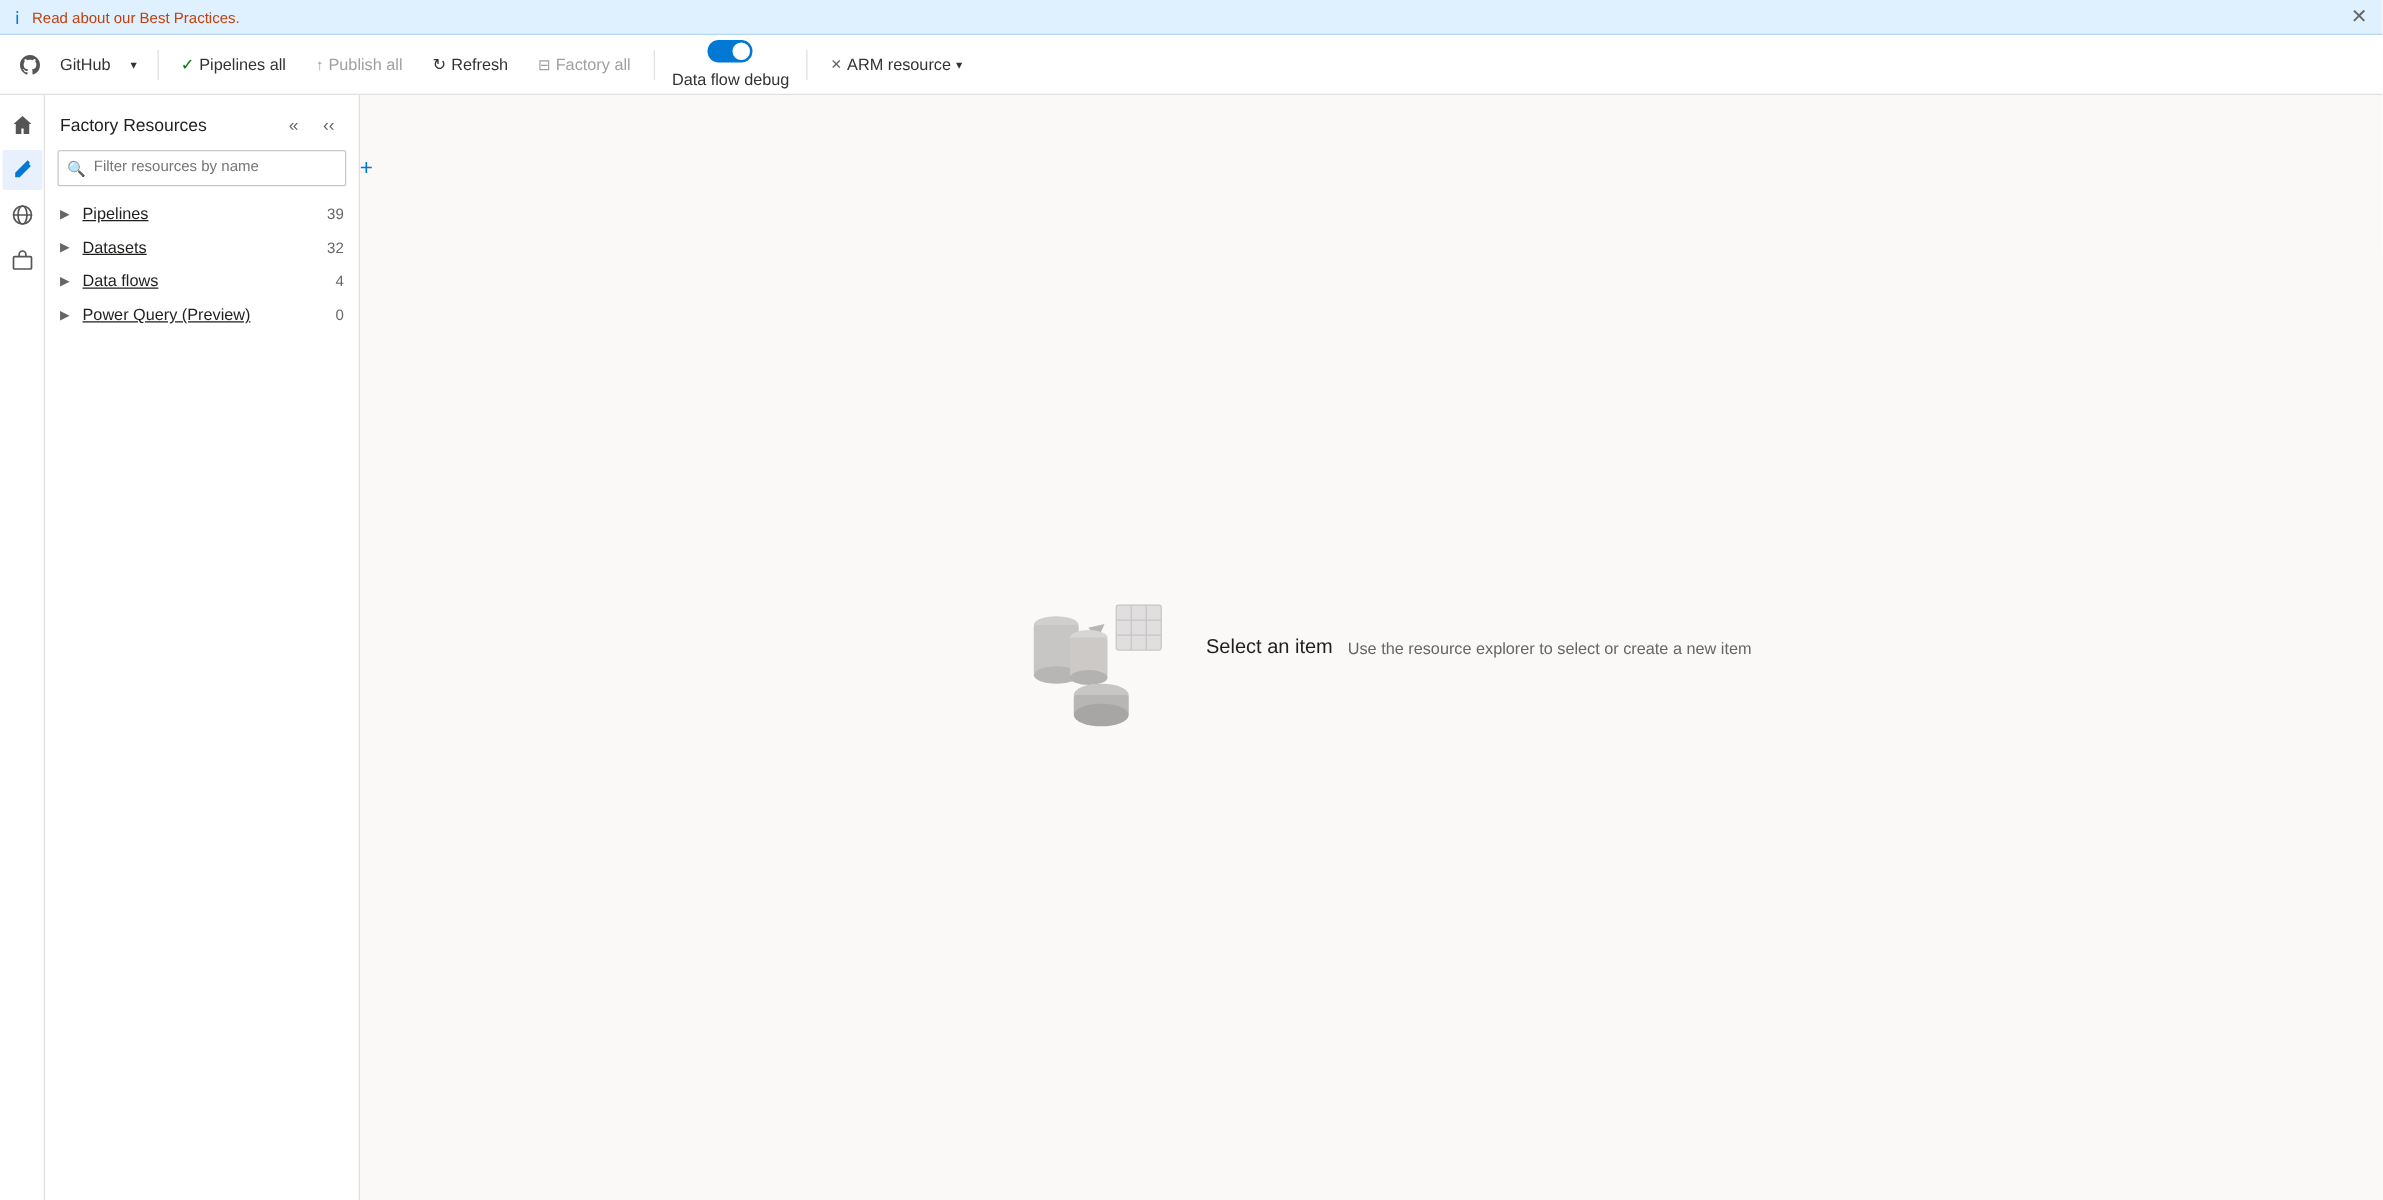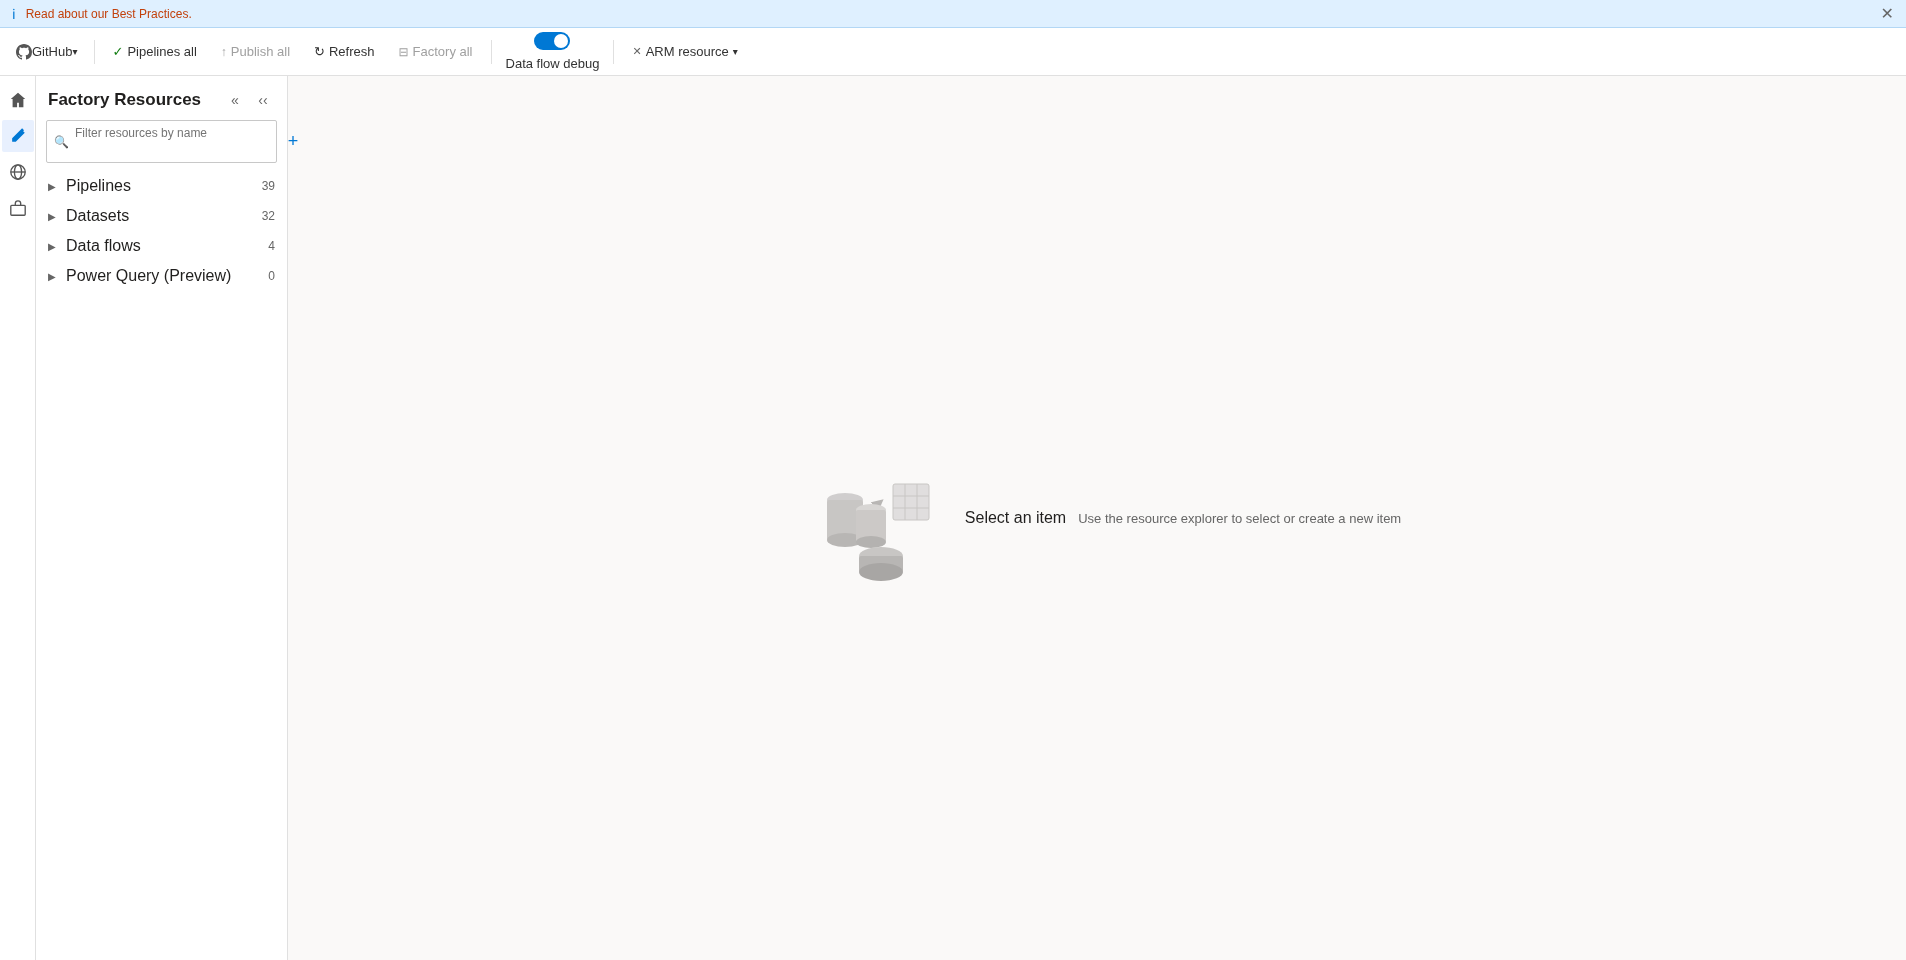--- a/index.html
+++ b/index.html
@@ -66,21 +66,21 @@
       font-size: 13px;
       border-radius: 2px;
     }
     .toolbar-btn.disabled {
       color: #a0a0a0;
       cursor: default;
     }
     .github-btn {
       display: flex;
       align-items: center;
-      gap: 0;
+      gap: 16px;
       padding: 5px 8px;
       border: none;
       background: none;
       cursor: pointer;
       font-size: 13px;
       color: #333;
       border-radius: 2px;
     }
 
     
@@ -178,22 +178,22 @@
       display: flex;
       flex-direction: column;
     }
     .sidebar-header {
       display: flex;
       align-items: center;
       justify-content: space-between;
       padding: 12px 12px 8px 12px;
     }
     .sidebar-title {
-      font-size: 17px;
-      font-weight: 700;
+      font-size: 14px;
+      font-weight: 400;
       color: #201f1e;
     }
     .sidebar-header-actions {
       display: flex;
       align-items: center;
       gap: 4px;
     }
     .icon-btn-small {
       width: 24px;
       height: 24px;
@@ -208,21 +208,21 @@
       border-radius: 2px;
     }
 
     
     .search-box {
       margin: 0 10px 8px 10px;
       position: relative;
     }
     .search-box input {
       width: 100%;
-      padding: 5px 8px 22px 28px;
+      padding: 5px 8px 8px 28px;
       border: 1px solid #c8c8c8;
       border-radius: 2px;
       font-size: 12px;
       color: #333;
       outline: none;
     }
     .search-box .search-icon {
       position: absolute;
       left: 8px;
       top: 50%;
@@ -261,22 +261,23 @@
       user-select: none;
     }
     .resource-chevron {
       font-size: 10px;
       color: #666;
       margin-right: 8px;
       width: 10px;
     }
     .resource-label {
       flex: 1;
-      font-size: 16px;
+      font-size: 13px;
       color: #201f1e;
+      text-decoration: underline;
     }
     .resource-count {
       font-size: 12px;
       color: #666;
     }
 
     
     .main-content {
       flex: 1;
       display: flex;

